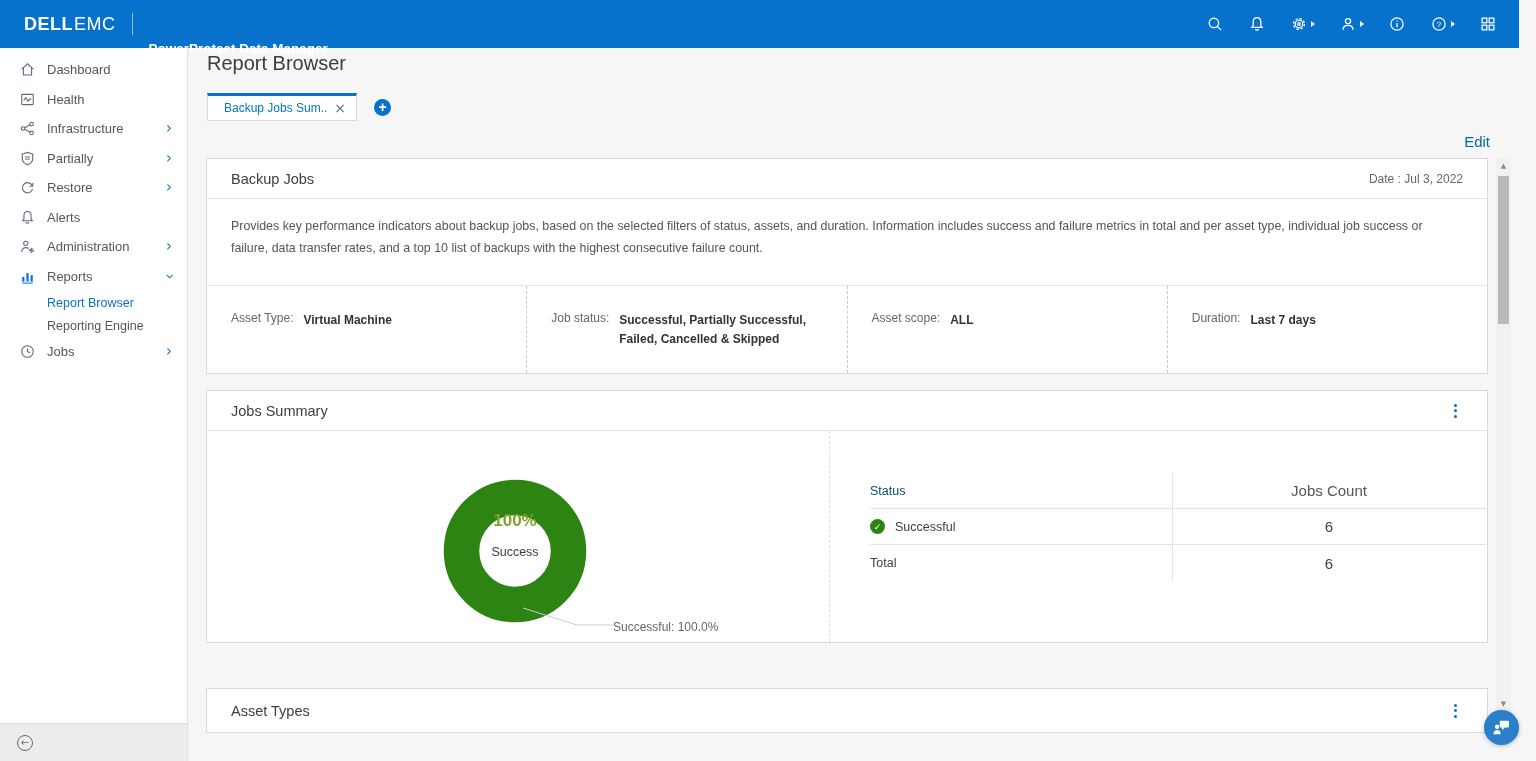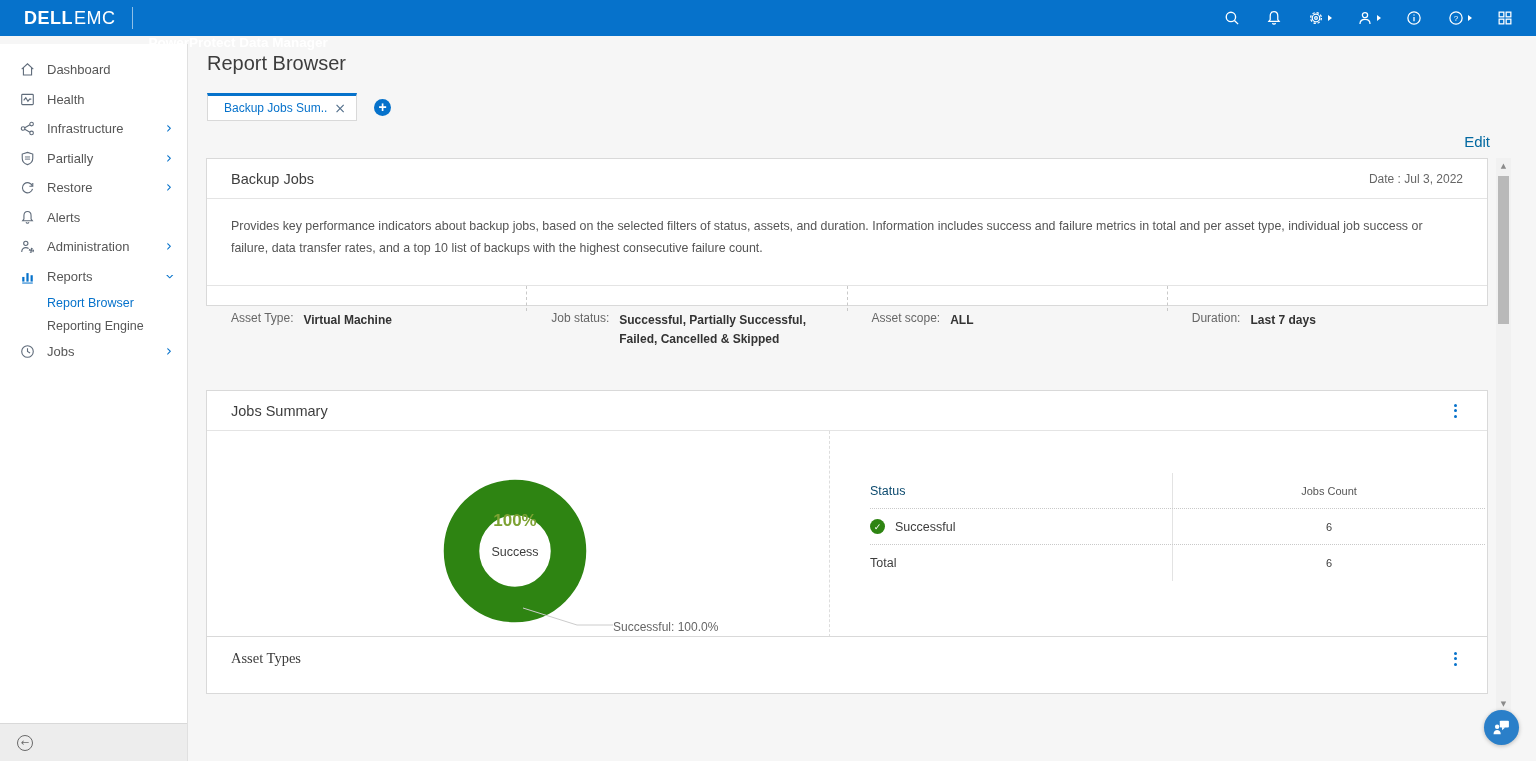--- a/index.html
+++ b/index.html
@@ -1,20 +1,20 @@
 <!DOCTYPE html>
 <html><head>
 <meta charset="utf-8">
 <style>
   * { box-sizing: border-box; }
   html,body { margin:0; padding:0; width:1536px; height:761px; overflow:hidden;
     font-family:"Liberation Sans", sans-serif; background:#f6f6f6; }
 
   
-  .topbar { position:absolute; left:0; top:0; right:0; height:36px; background:#0672cb;
+  .topbar { position:absolute; left:0; top:0; right:17px; height:48px; background:#0672cb;
     display:flex; align-items:center; justify-content:space-between; padding:0 22px 0 24px; z-index:30; }
   .brand { display:flex; align-items:center; }
   .logo { color:#fff; font-size:18px; letter-spacing:.5px; }
   .logo b { font-weight:800; }
   .logo .emc { font-weight:300; margin-left:1px; }
   .brand-divider { width:1px; height:22px; background:rgba(255,255,255,.55); margin:0 16px; display:inline-block; }
   .app-title { color:#fff; font-size:13.5px; font-weight:bold;margin-top:48px; }
   .topbar-actions { display:flex; align-items:center; gap:24px; }
   .tb-icon { display:inline-flex; align-items:center; cursor:pointer; }
   .caret { width:0; height:0; border-top:3.5px solid transparent; border-bottom:3.5px solid transparent;
@@ -57,21 +57,21 @@
   .card { position:absolute; left:18px; right:48px; background:#fff; border:1px solid #d9d9d9; }
   .card-header { height:40px; display:flex; align-items:center; justify-content:space-between;
     padding:0 24px; border-bottom:1px solid #e4e4e4; }
   .card-header.no-border { border-bottom:none; height:43px; }
   .card-title { font-size:14.5px; color:#3d3d3d; }
   .card-date { font-size:12px; color:#666; }
   .kebab { display:inline-flex; flex-direction:column; gap:2.5px; padding:4px 6px; cursor:pointer; }
   .kebab i { width:3px; height:3px; border-radius:50%; background:#0672cb; display:block; }
 
   
-  .backup-jobs { top:114px; height:148px; }
+  .backup-jobs { top:114px; height:216px; }
   .card-desc { padding:17px 26px 0 24px; }
   .card-desc p { margin:0; font-size:12.4px; color:#555; line-height:1.75; }
   .filters { position:absolute; left:0; right:0; top:126px; bottom:0; border-top:1px solid #e4e4e4; display:flex; }
   .filter { flex:1; padding:25px 18px 0 24px; display:flex; align-items:flex-start; }
   .filter + .filter { border-left:1px dashed #c9c9c9; }
   .f-label { font-size:12px; color:#666; margin-right:10px; white-space:nowrap; }
   .f-value { font-size:12px; color:#333; font-weight:bold; line-height:1.55; max-width:248px; }
 
   
   .jobs-summary { top:346px; height:253px; }
@@ -83,28 +83,28 @@
   .donut-center .pct { font-size:17px; font-weight:bold; color:#7da233; }
   .donut-center .lbl { font-size:12.5px; color:#3d3d3d; margin-top:14px; }
   .leader { position:absolute; left:312px; top:175px; }
   .callout { position:absolute; left:406px; top:189px; font-size:12px; color:#666; }
   .table-pane { flex:1; position:relative; padding:42px 2px 0 40px; }
   .t-row { display:flex; height:36px; align-items:stretch; border-bottom:1px dotted #c9c9c9; }
   .t-row.last { border-bottom:none; }
   .t-status { flex:0 0 302px; display:flex; align-items:center; font-size:12.5px; color:#3d3d3d; }
   .t-head .t-status { color:#0c4a6e; }
   .t-count { flex:1; border-left:1px solid #e3e3e3; display:flex; align-items:center; justify-content:center;
-    font-size:11px; color:#3d3d3d; }
+    font-size:15px; color:#3d3d3d; }
   .t-head .t-count { color:#565656; }
   .badge { width:15px; height:15px; border-radius:50%; background:#2e8412; color:#fff; font-size:9px;
     display:inline-flex; align-items:center; justify-content:center; margin-right:10px;
     font-family:"DejaVu Sans", sans-serif; }
 
   
-  .asset-types { top:592px; height:58px;font-family:Liberation Serif, serif; }
+  .asset-types { top:644px; height:45px; }
 
   
   .vscroll { position:absolute; right:25px; top:114px; height:554px; width:15px; background:#f1f1f1; }
   .sb-arrow { position:absolute; left:0; right:0; text-align:center; color:#8a8a8a; font-size:7px;
     height:12px; line-height:12px; cursor:pointer; font-family:"DejaVu Sans", sans-serif; }
   .sb-arrow.up { top:2px; } .sb-arrow.down { bottom:2px; }
   .sb-thumb { position:absolute; left:2px; right:2px; top:18px; height:148px; background:#b9b9b9; cursor:pointer; }
 
   
   .chat-fab { position:absolute; left:1484px; top:710px; width:35px; height:35px; border-radius:50%;

